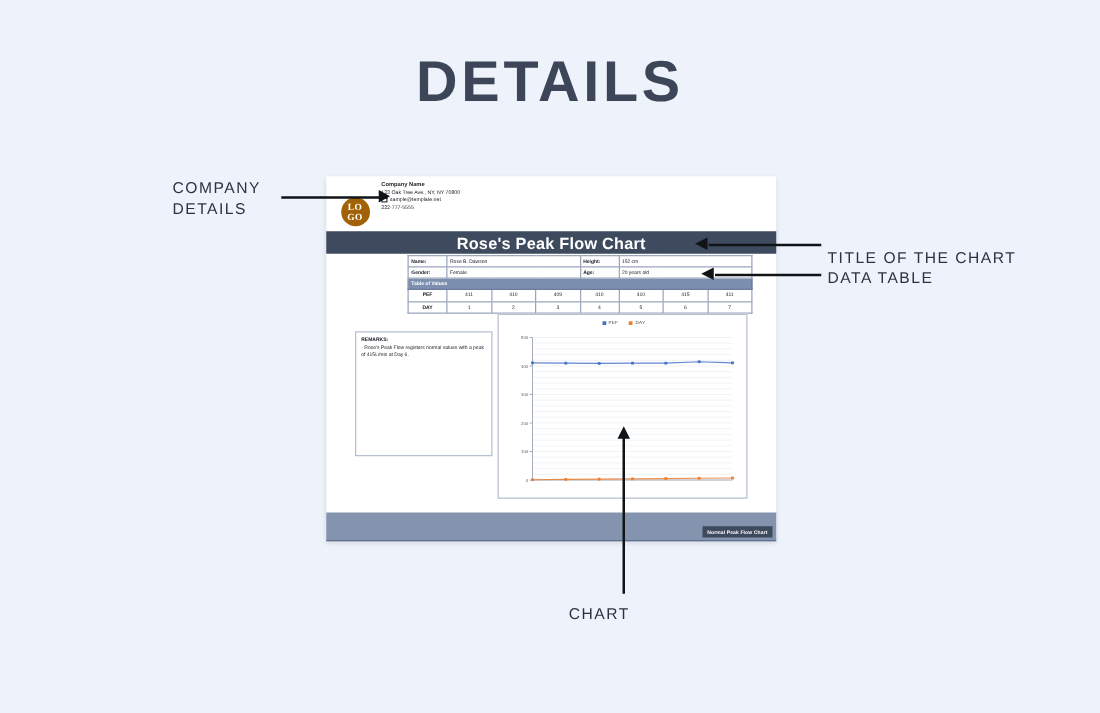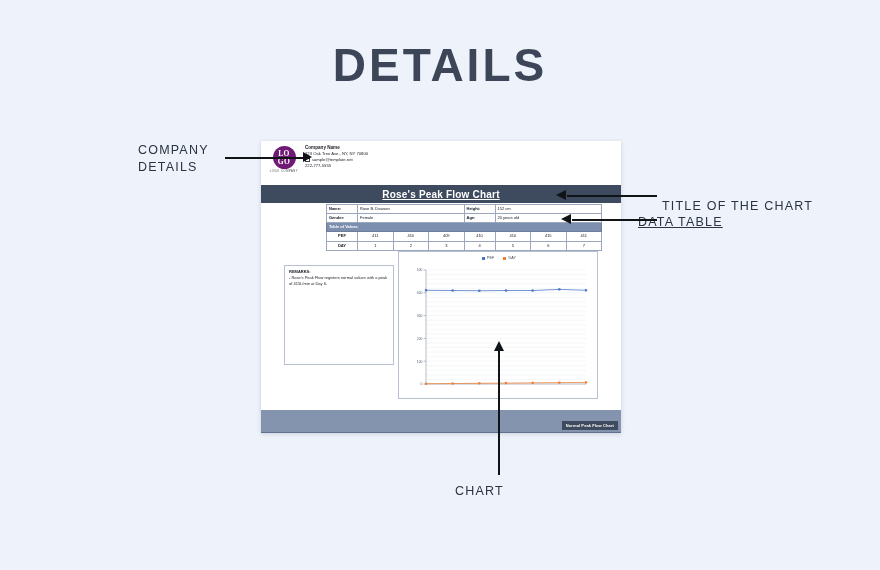--- a/index.html
+++ b/index.html
@@ -24,21 +24,21 @@
     background:#ffffff;
     box-shadow:0 1px 4px rgba(40,50,70,.18);
   }
   
   .company{
     position:absolute;left:4px;top:3px;width:240px;height:36px;
   }
   .logo-wrap{position:absolute;left:2px;top:2px;width:34px;height:30px;}
   .logo-circle{
     width:23px;height:23px;border-radius:50%;
-    background:#701a75;margin:0 auto;
+    background:#a16207;margin:12px auto;
     position:relative;
   }
   .logo-circle span{
     position:absolute;left:0;top:0;width:23px;height:23px;
     color:#fff;font-family:"Liberation Serif", serif;
     font-size:7.5px;line-height:8px;font-weight:bold;
     display:flex;flex-direction:column;align-items:center;justify-content:center;
     letter-spacing:.4px;
   }
   .logo-caption{
@@ -50,21 +50,21 @@
   .company-line{font-size:4.2px;color:#22252b;line-height:6px;white-space:nowrap;}
   .mail-ico{display:inline-block;width:3.4px;height:2.6px;border:.4px solid #3a3f47;
     vertical-align:middle;margin-right:1.5px;}
   
   .title-bar{
     position:absolute;left:0;top:44px;width:360px;height:18px;
     background:#3e4a5e;
     display:flex;align-items:center;justify-content:center;
   }
   .title-bar span{
-    color:#ffffff;font-size:10px;font-weight:bold;letter-spacing:.2px;text-decoration:underline;
+    color:#ffffff;font-size:13px;font-weight:bold;letter-spacing:.2px;
   }
   
   .tbl{
     position:absolute;left:65px;top:63px;width:276px;
     border-collapse:collapse;table-layout:fixed;
   }
   .tbl td{
     border:.4px solid #9aa7bd;
     font-size:4px;color:#151922;
     padding:1px 2px;height:6px;line-height:6px;
@@ -116,21 +116,21 @@
     padding:2px 4px;letter-spacing:.1px;
   }
   
   .anno{
     position:absolute;color:#2b3342;
     font-size:12.5px;letter-spacing:1.2px;
     font-family:"Liberation Sans", sans-serif;
   }
   .anno-company{left:138px;top:142px;width:82px;text-align:left;line-height:17px;}
   .anno-title{left:662px;top:199px;text-align:right;}
-  .anno-table{left:638px;top:215px;text-decoration:underline;}
+  .anno-table{left:662px;top:215px;}
   .anno-chart{left:455px;top:484px;width:90px;text-align:left;}
   .line{position:absolute;background:#111417;}
   .arrow{position:absolute;width:0;height:0;}
 </style>
 </head>
 <body>
 
 <div class="page-title">DETAILS</div>
 
 <div class="doc">

